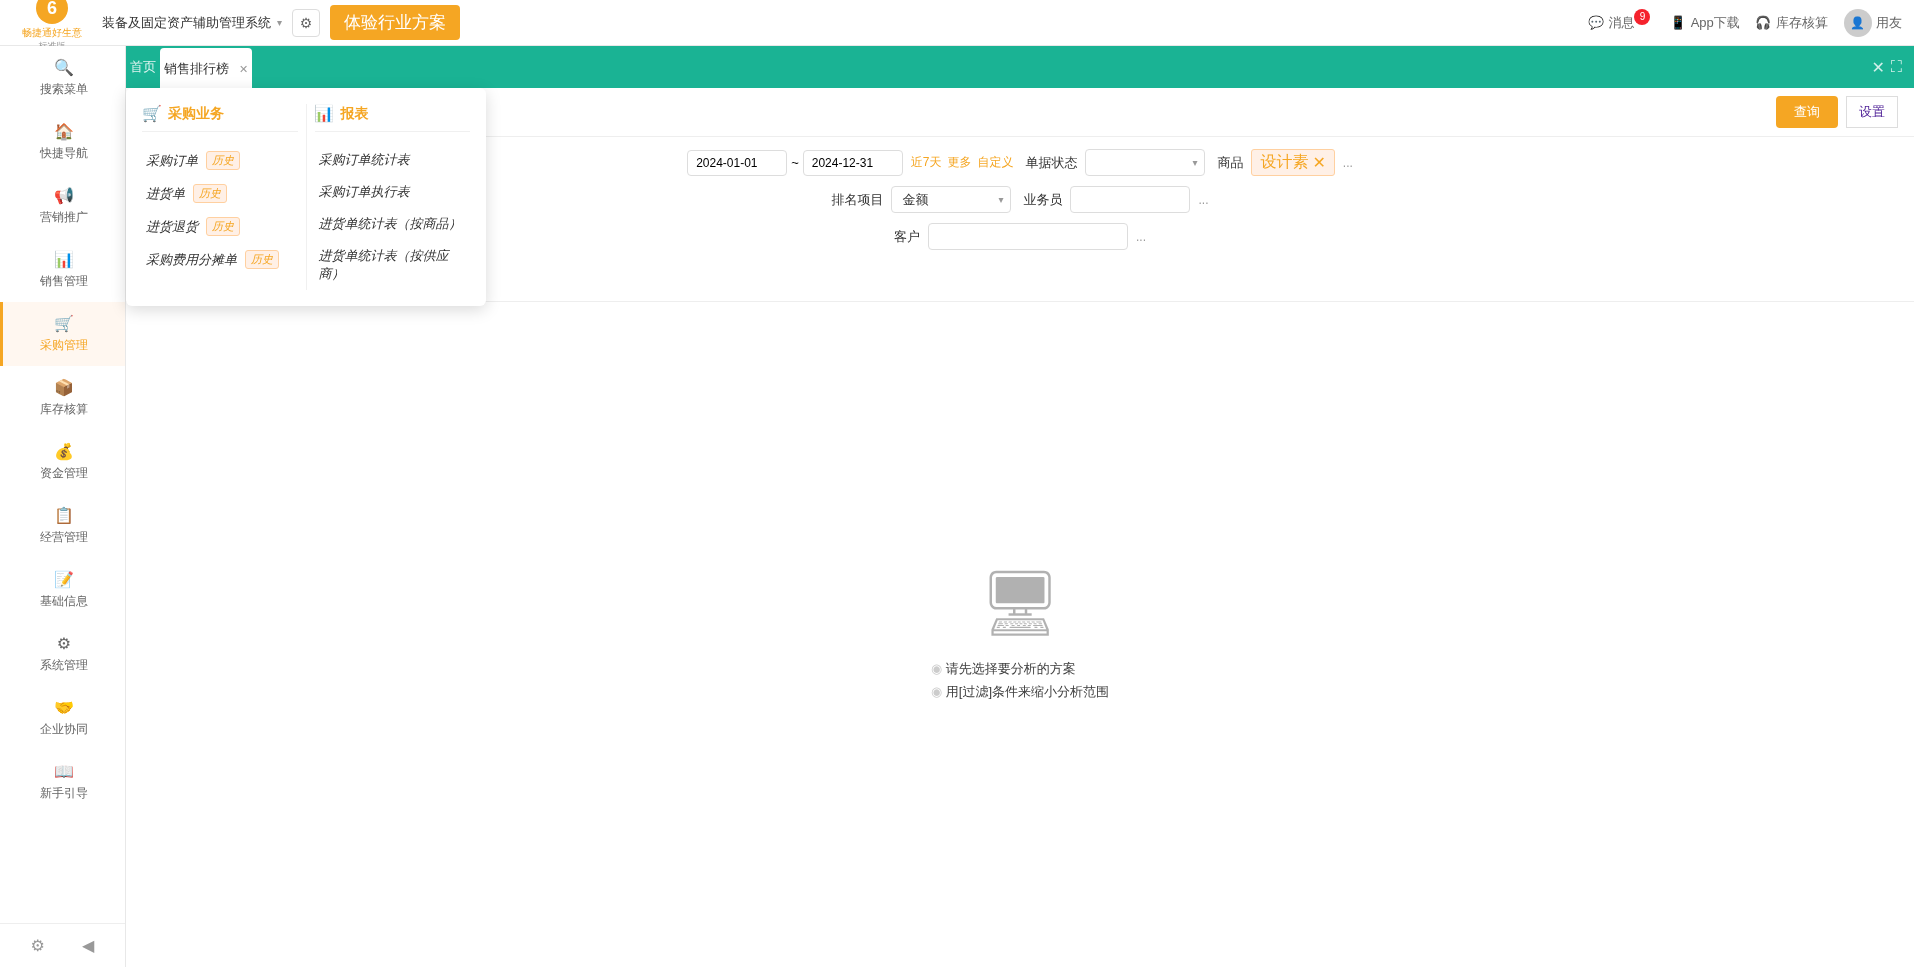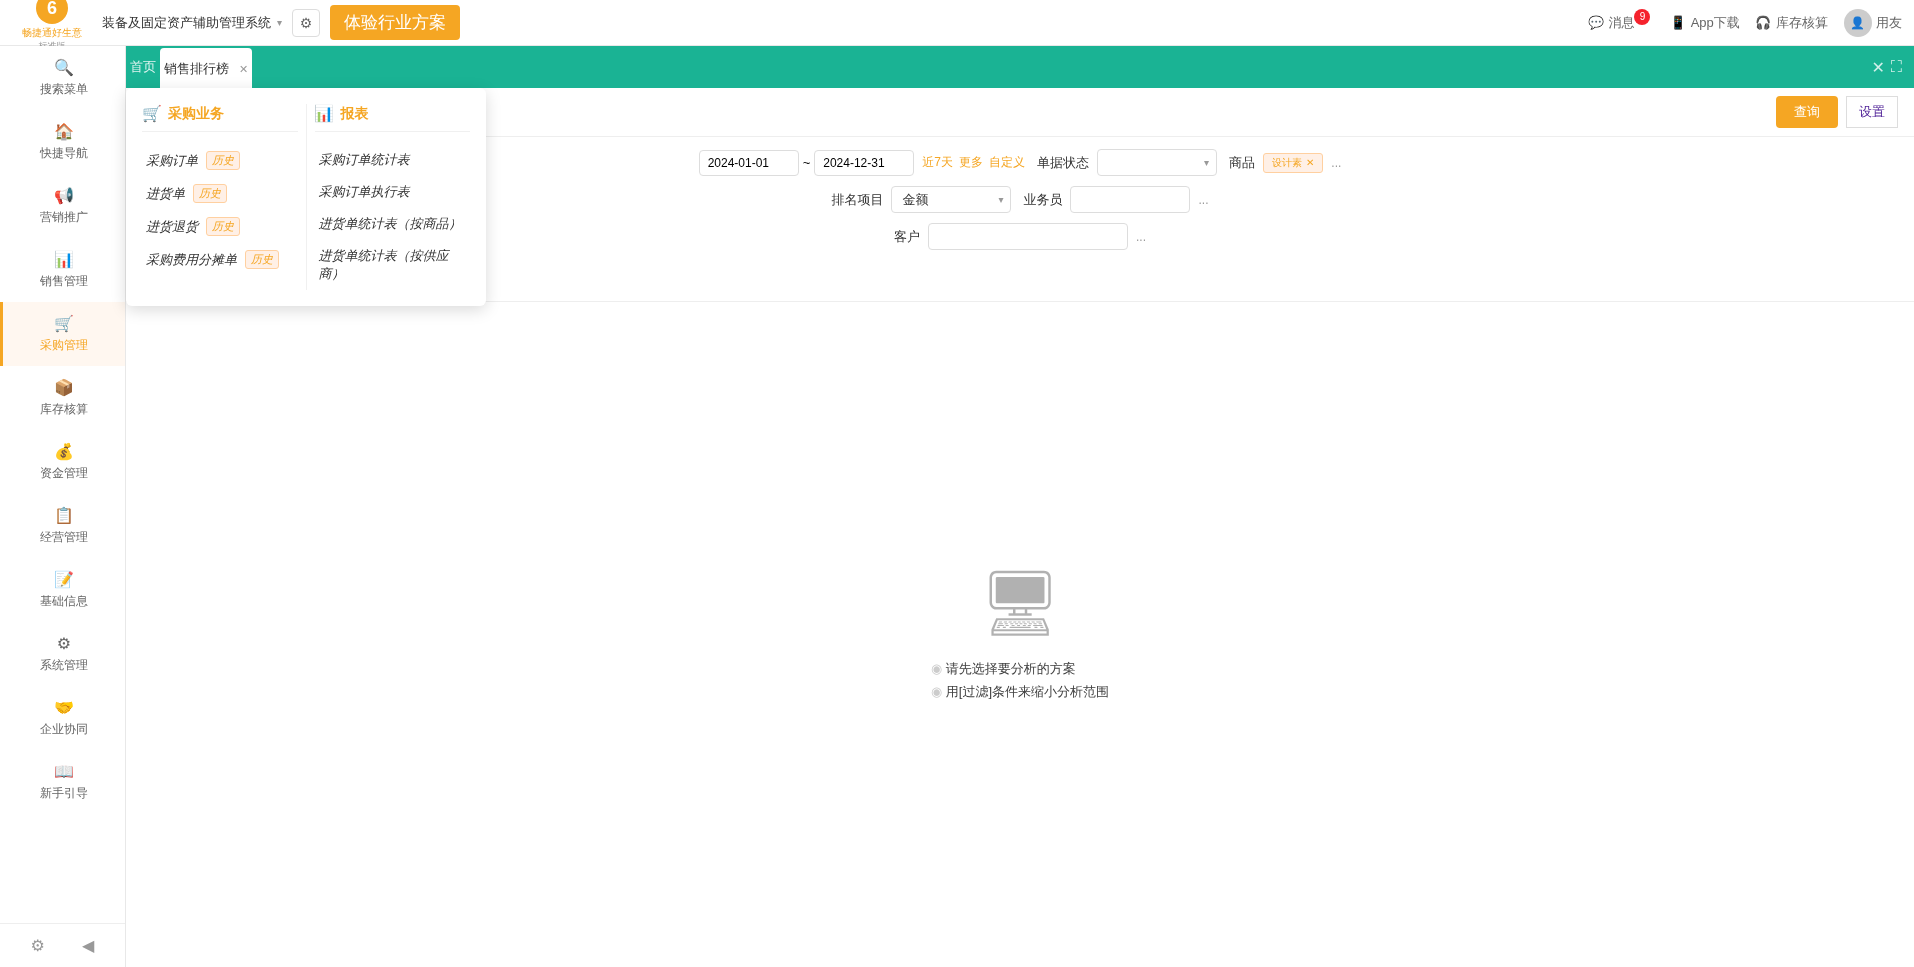--- a/index.html
+++ b/index.html
@@ -54,21 +54,21 @@
     .filter-area { background: #fff; padding: 12px 16px; border-bottom: 1px solid #eee; flex-shrink: 0; }
     .filter-row { display: flex; align-items: center; gap: 12px; margin-bottom: 10px; flex-wrap: wrap; justify-content: center; }
     .filter-label { color: #333; font-size: 13px; white-space: nowrap; }
     .filter-input { border: 1px solid #ddd; border-radius: 4px; padding: 5px 10px; font-size: 13px; color: #333; min-width: 120px; background: #fff; }
     .filter-select { border: 1px solid #ddd; border-radius: 4px; padding: 5px 28px 5px 10px; font-size: 13px; color: #333; background: #fff; appearance: none; cursor: pointer; min-width: 120px; position: relative; }
     .filter-group { display: flex; align-items: center; gap: 8px; }
     .date-range { display: flex; align-items: center; gap: 4px; }
     .date-input { border: 1px solid #ddd; border-radius: 4px; padding: 5px 8px; font-size: 12px; width: 100px; }
     .quick-dates { display: flex; gap: 6px; }
     .quick-date-btn { color: #f5a623; font-size: 12px; cursor: pointer; }
-    .tag { display: flex; align-items: center; gap: 4px; background: #fff0e6; color: #f5a623; border: 1px solid #ffd0a0; border-radius: 3px; padding: 2px 8px; font-size: 10px; }
+    .tag { display: flex; align-items: center; gap: 4px; background: #fff0e6; color: #f5a623; border: 1px solid #ffd0a0; border-radius: 3px; padding: 2px 8px; font-size: 16px; }
     .tag-close { cursor: pointer; color: #f5a623; }
     .more-btn { color: #999; font-size: 12px; cursor: pointer; }
     .collapse-btn { display: flex; align-items: center; gap: 4px; color: #999; font-size: 12px; cursor: pointer; margin: 0 auto; padding: 6px 0; }
     .select-wrapper { position: relative; display: inline-flex; align-items: center; }
     .select-wrapper::after { content: '▾'; position: absolute; right: 8px; color: #999; pointer-events: none; font-size: 10px; }
 
     
     .empty-state { flex: 1; display: flex; flex-direction: column; align-items: center; justify-content: center; gap: 16px; background: #fff; }
     .empty-tips { color: #404040; font-size: 13px; line-height: 1.8; }
     .empty-tips p::before { content: '◉ '; color: #ccc; }

